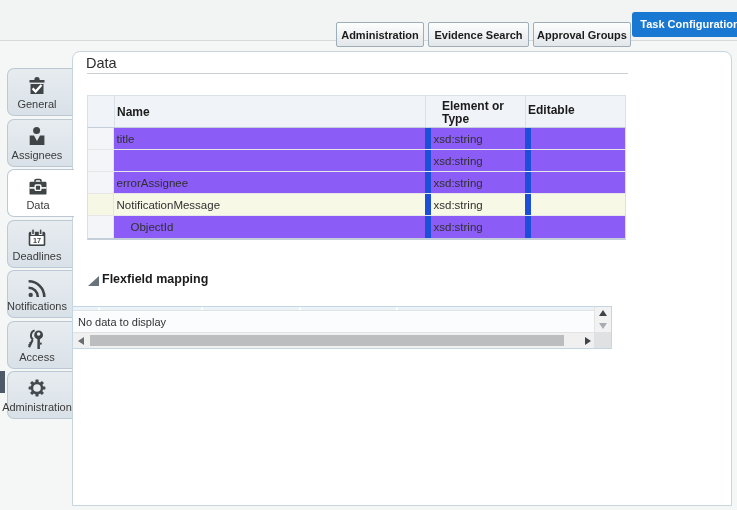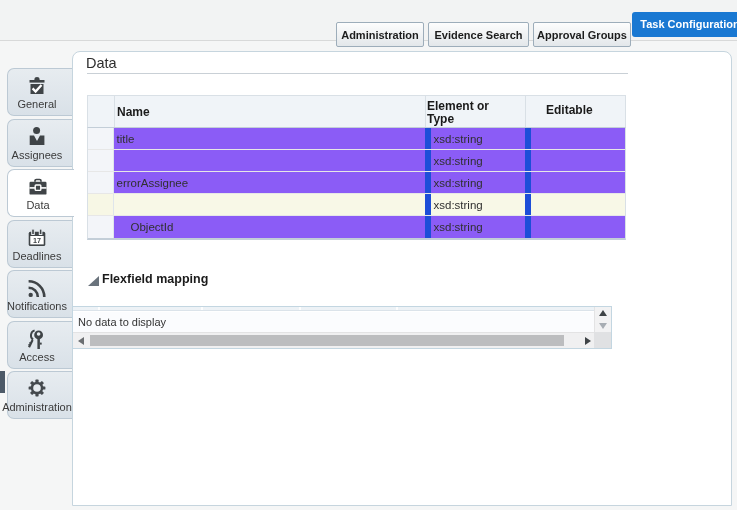--- a/index.html
+++ b/index.html
@@ -141,22 +141,22 @@
   </svg>
   <div class="lbl">Administration</div>
 </div>
 
 <div class="abs" id="dtitle">Data</div>
 <div class="abs" id="dline"></div>
 
 <div class="abs" id="tbl">
   <div id="thead">
     <div class="hcell" style="left:26px; width:311px; padding:10px 0 0 2px;">Name</div>
-    <div class="hcell" style="left:337px; width:100px; padding:4px 0 0 1px;">Element or<br>Type</div>
-    <div class="hcell" style="left:437px; width:96px; padding:8px 0 0 20px;">Editable</div>
+    <div class="hcell" style="left:337px; width:100px; padding:4px 0 0 16px;">Element or<br>Type</div>
+    <div class="hcell" style="left:437px; width:96px; padding:8px 0 0 2px;">Editable</div>
   </div>
   <div id="tblwrap">
     <div class="trow">
         <div class="rowhdr"></div>
         <div class="tcell" style="left:26px;width:311px;border-left:none;">title</div>
         <div class="tcell" style="left:337px;width:100px;">xsd:string</div>
         <div class="tcell" style="left:437px;width:100px;">&nbsp;</div>
       </div>
     <div class="trow">
         <div class="rowhdr"></div>
@@ -164,20 +164,21 @@
         <div class="tcell" style="left:437px;width:100px;">&nbsp;</div>
       </div>
     <div class="trow">
         <div class="rowhdr"></div>
         <div class="tcell" style="left:26px;width:311px;border-left:none;">errorAssignee</div>
         <div class="tcell" style="left:337px;width:100px;">xsd:string</div>
         <div class="tcell" style="left:437px;width:100px;">&nbsp;</div>
       </div>
     <div class="trow yel">
         <div class="rowhdr"></div>
+        <div class="tcell" style="left:26px;width:311px;border-left:none;">NotificationMessage</div>
         <div class="tcell" style="left:337px;width:100px;">xsd:string</div>
         <div class="tcell" style="left:437px;width:100px;">&nbsp;</div>
       </div>
     <div class="trow" style="border-bottom:none;">
         <div class="rowhdr"></div>
         <div class="tcell" style="left:40px;width:311px;border-left:none;">ObjectId</div>
         <div class="tcell" style="left:337px;width:100px;">xsd:string</div>
         <div class="tcell" style="left:437px;width:100px;">&nbsp;</div>
       </div>
   </div>

